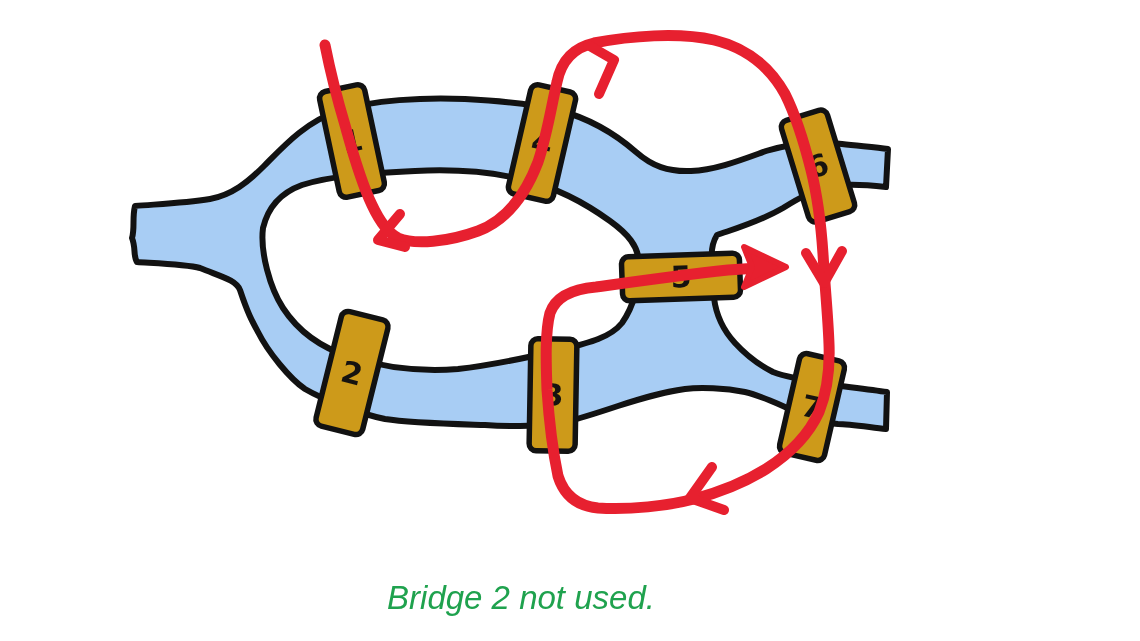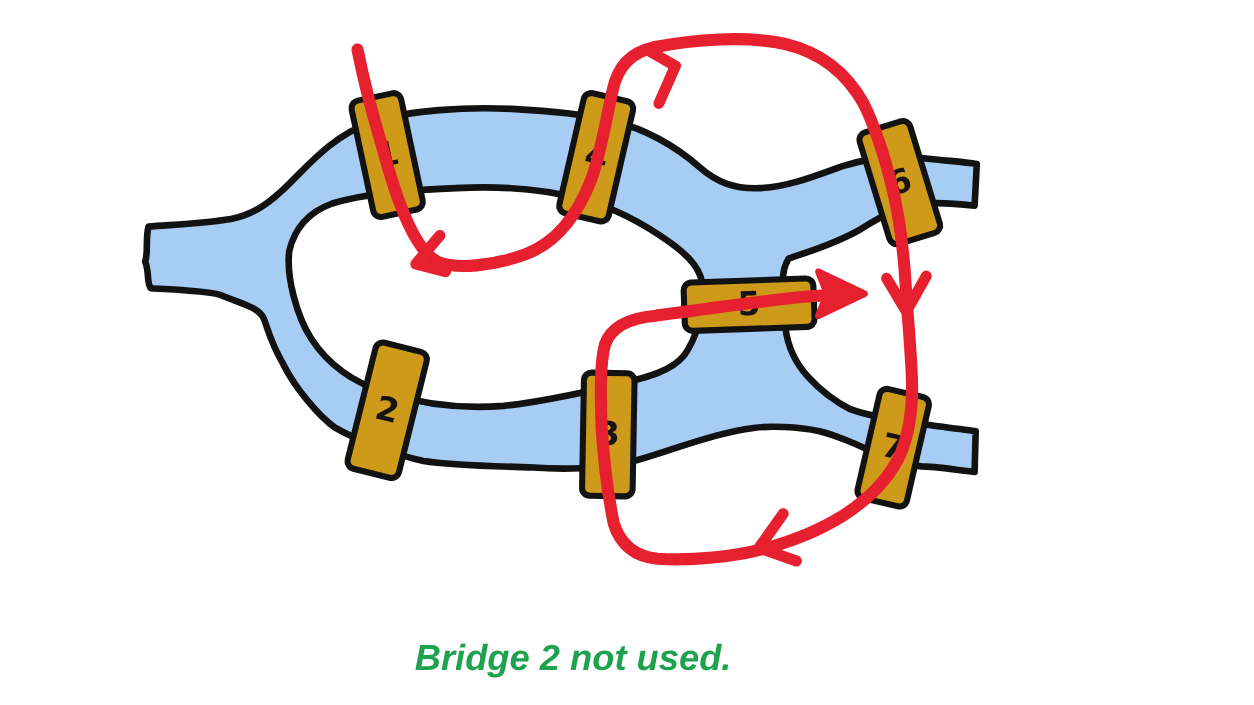--- a/index.html
+++ b/index.html
@@ -67,21 +67,21 @@
   .caption {
     position: absolute;
     top: 579px;
     left: 0;
     width: 932px;
     text-align: center;
     padding-left: 110px;
     box-sizing: border-box;
     font-family: "Liberation Sans", sans-serif;
     font-size: 33px;
-    font-weight: bold;
+    font-weight: normal;
     font-style: italic;
     color: var(--c-caption, #1FA24E);
   }
 </style>
 </head>
 <body>
 
 <div class="stage">
 
   <svg class="diagram-svg" viewBox="0 0 1140 641">

